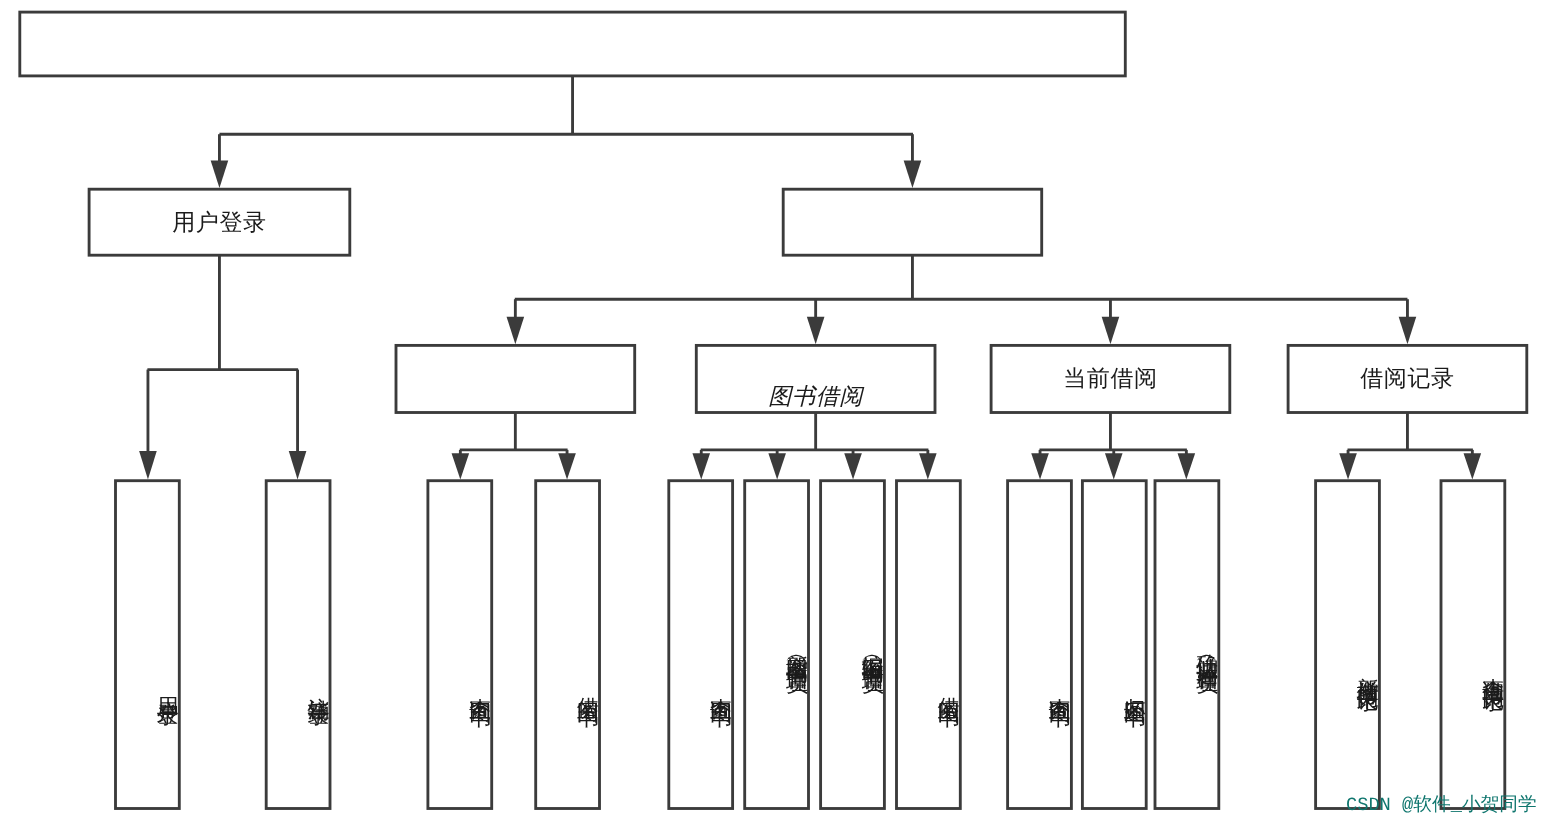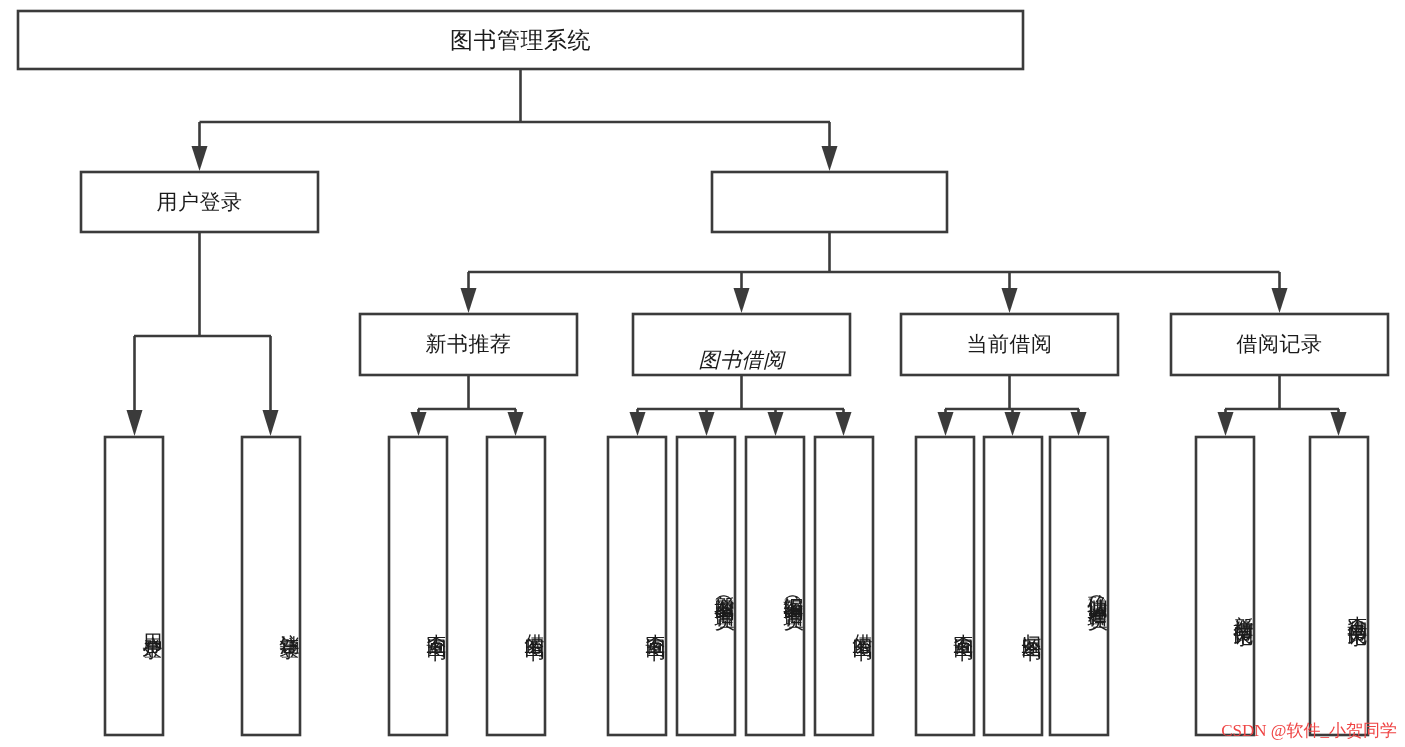--- a/index.html
+++ b/index.html
@@ -69,23 +69,23 @@
     padding-top: 14px;
     box-sizing: border-box;
   }
   .node-label.vertical.tall {
     padding-top: 6px;
   }
   .watermark {
     position: absolute;
     right: 8px;
     bottom: 5px;
-    color: #ef4444;
+    color: #0f766e;
     font-size: 17px;
-    font-family: Liberation Serif, serif;
+    font-family: Liberation Mono, monospace;
     white-space: pre;
     pointer-events: none;
   }
 </style>
 </head>
 <body>
 
 <div id="diagram-root">
 
   <svg class="diagram-canvas" viewBox="0 0 1405 747">
@@ -172,25 +172,23 @@
 
       <path class="connector" d="M1279.5,375 L1279.5,409"></path>
       <path class="connector" d="M1225,409 L1339,409"></path>
       <path class="connector" d="M1225.5,409 L1225.5,416"></path>
       <path class="connector" d="M1338.5,409 L1338.5,416"></path>
       <polygon class="arrow-head" points="1217.5,412 1233.5,412 1225.5,436"></polygon>
       <polygon class="arrow-head" points="1330.5,412 1346.5,412 1338.5,436"></polygon>
     </g>
   </svg>
 
-  <div class="node-label" style="left:18px; top:11px; width:1005px; height:58px; font-size:23px;">图书管理系统</div>
 
   <div class="node-label" style="left:81px; top:172px; width:237px; height:60px;">用户登录</div>
 
-  <div class="node-label" style="left:360px; top:314px; width:217px; height:61px;">新书推荐</div>
   <div class="node-label" style="left:633px; top:330px; width:217px; height:61px;font-style:italic;">图书借阅</div>
   <div class="node-label" style="left:1171px; top:314px; width:217px; height:61px;">借阅记录</div>
   <div class="node-label" style="left:901px; top:314px; width:217px; height:61px;">当前借阅</div>
 
   <div class="node-label vertical" style="left:105px; top:437px; width:58px; height:298px; padding-top:74px;">用户登录</div>
   <div class="node-label vertical" style="left:242px; top:437px; width:58px; height:298px; padding-top:74px;">注销登录</div>
   <div class="node-label vertical" style="left:389px; top:437px; width:58px; height:298px; padding-top:74px;">查询图书</div>
   <div class="node-label vertical" style="left:487px; top:437px; width:58px; height:298px; padding-top:74px;">借阅图书</div>
   <div class="node-label vertical" style="left:608px; top:437px; width:58px; height:298px; padding-top:74px;">查询图书</div>
   <div class="node-label vertical tall" style="left:677px; top:437px; width:58px; height:298px; padding-top:8px;">新增图书（管理员）</div>

